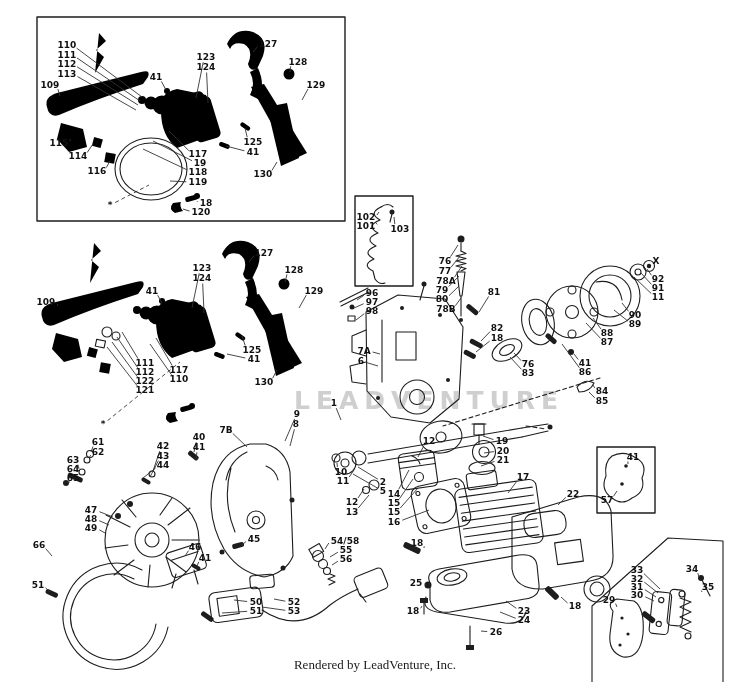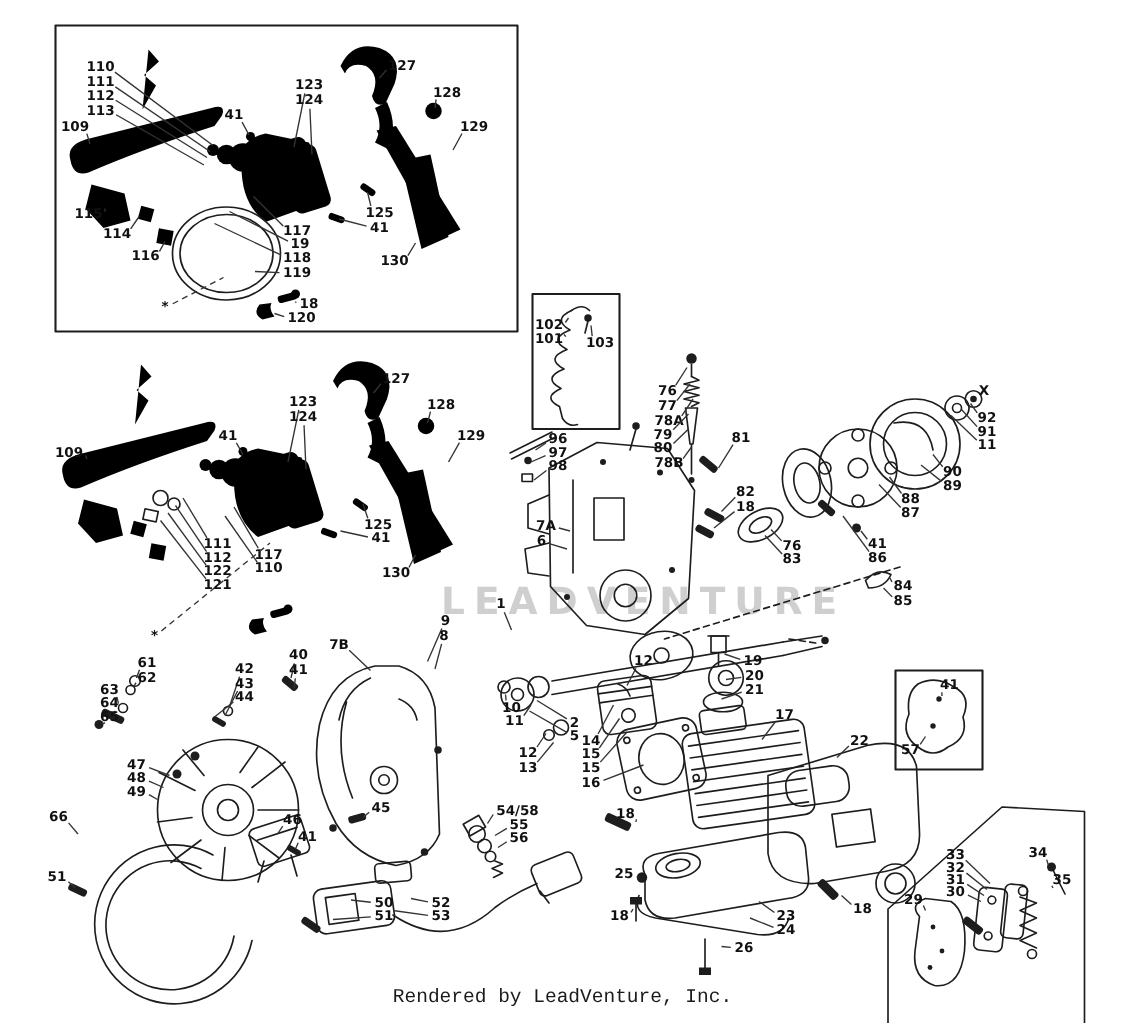--- a/index.html
+++ b/index.html
@@ -9,21 +9,21 @@
              letter-spacing:6px;color:#cfcfcf;white-space:nowrap;margin-left:48px;}
   svg.diagram{position:absolute;left:0;top:0;}
   .art path,.art rect,.art circle,.art ellipse,.art line,.art polyline{
       fill:none;stroke:#1d1d1d;stroke-width:1.1;stroke-linecap:round;stroke-linejoin:round;}
   .art .f{fill:#1d1d1d;stroke:none;}
   .art .box{stroke-width:1.4;}
   .art .dash{stroke-dasharray:4 3;}
   .plabel{font:bold 9px "DejaVu Sans",sans-serif;fill:#111;text-anchor:middle;dominant-baseline:middle;}
   .leader{stroke:#333;stroke-width:0.9;fill:none;}
   .footer{position:absolute;left:0;right:0;top:657px;text-align:center;
-          font-family:Liberation Mono, monospace;font-size:13px;color:#1a1a1a;}
+          font-family:Liberation Serif, serif;font-size:13px;color:#1a1a1a;}
 </style>
 </head>
 <body>
 
 <div class="stage">
   <div class="watermark">LEADVENTURE</div>
 
   <svg class="diagram" width="750" height="682" viewBox="0 0 750 682">
     <defs>
       <g id="bar-asm">

